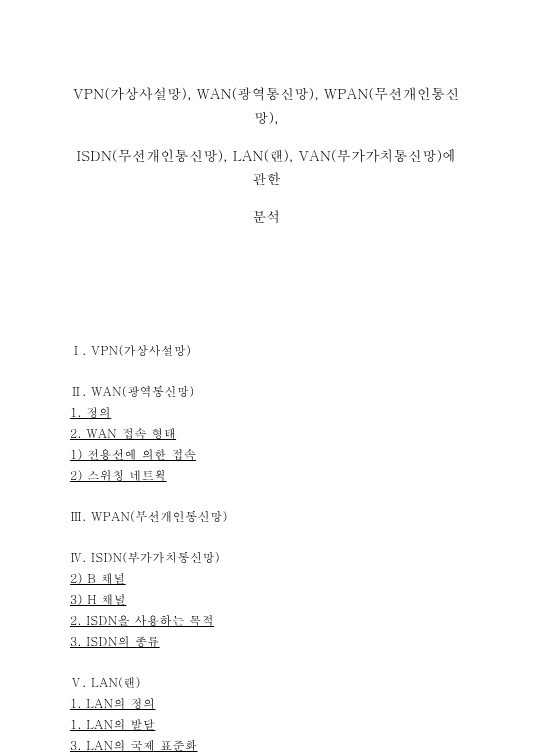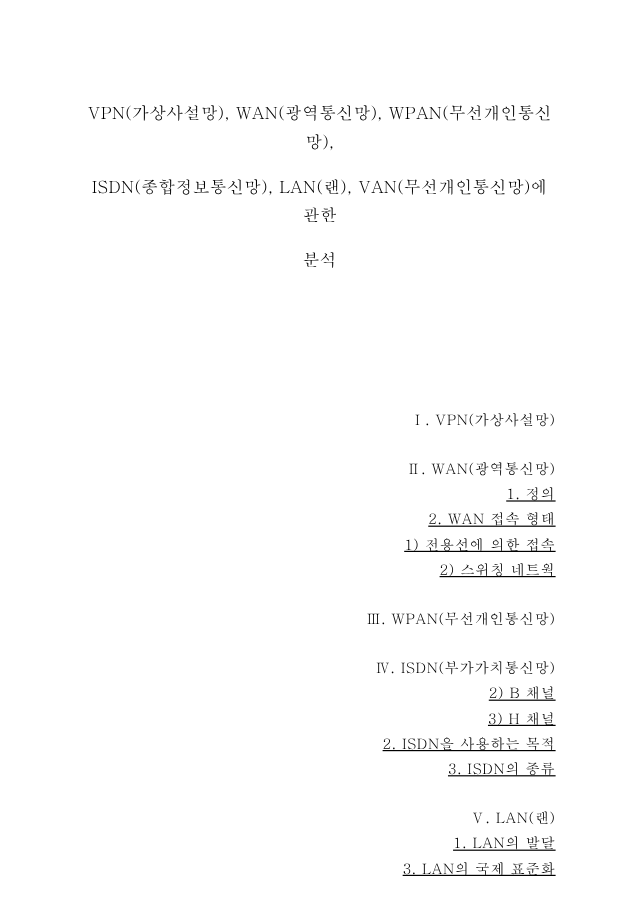--- a/index.html
+++ b/index.html
@@ -22,39 +22,38 @@
     .title-line {
       font-size: 14px;
       line-height: 1.7;
       letter-spacing: 0.3px;
       margin-top: 14px;
     }
     .content {
       font-size: 12px;
       line-height: 1.75;
       letter-spacing: 0.5px;
-      text-align: right;
     }
     .section {
       margin-bottom: 20px;
     }
     .section-heading {
       display: block;
     }
     .item {
       display: block;
       text-decoration: underline;
     }
   </style>
 </head>
 <body>
 
 <div class="title-block">
   <div class="title-line">VPN(가상사설망), WAN(광역통신망), WPAN(무선개인통신망),</div>
-  <div class="title-line">ISDN(종합정보통신망), LAN(랜), VAN(무선개인통신망)에 관한</div>
+  <div class="title-line">ISDN(무선개인통신망), LAN(랜), VAN(부가가치통신망)에 관한</div>
   <div class="title-line">분석</div>
 </div>
 
 <div class="content">
 
   <div class="section">
     <span class="section-heading">Ⅰ. VPN(가상사설망)</span>
   </div>
 
   <div class="section">
@@ -72,17 +71,18 @@
   <div class="section">
     <span class="section-heading">Ⅳ. ISDN(부가가치통신망)</span>
     <span class="item">2) B 채널</span>
     <span class="item">3) H 채널</span>
     <span class="item">2. ISDN을 사용하는 목적</span>
     <span class="item">3. ISDN의 종류</span>
   </div>
 
   <div class="section">
     <span class="section-heading">Ⅴ. LAN(랜)</span>
+    <span class="item">1. LAN의 정의</span>
     <span class="item">1. LAN의 발달</span>
     <span class="item">3. LAN의 국제 표준화</span>
   </div>
 
 </div>
 
 </body></html>

